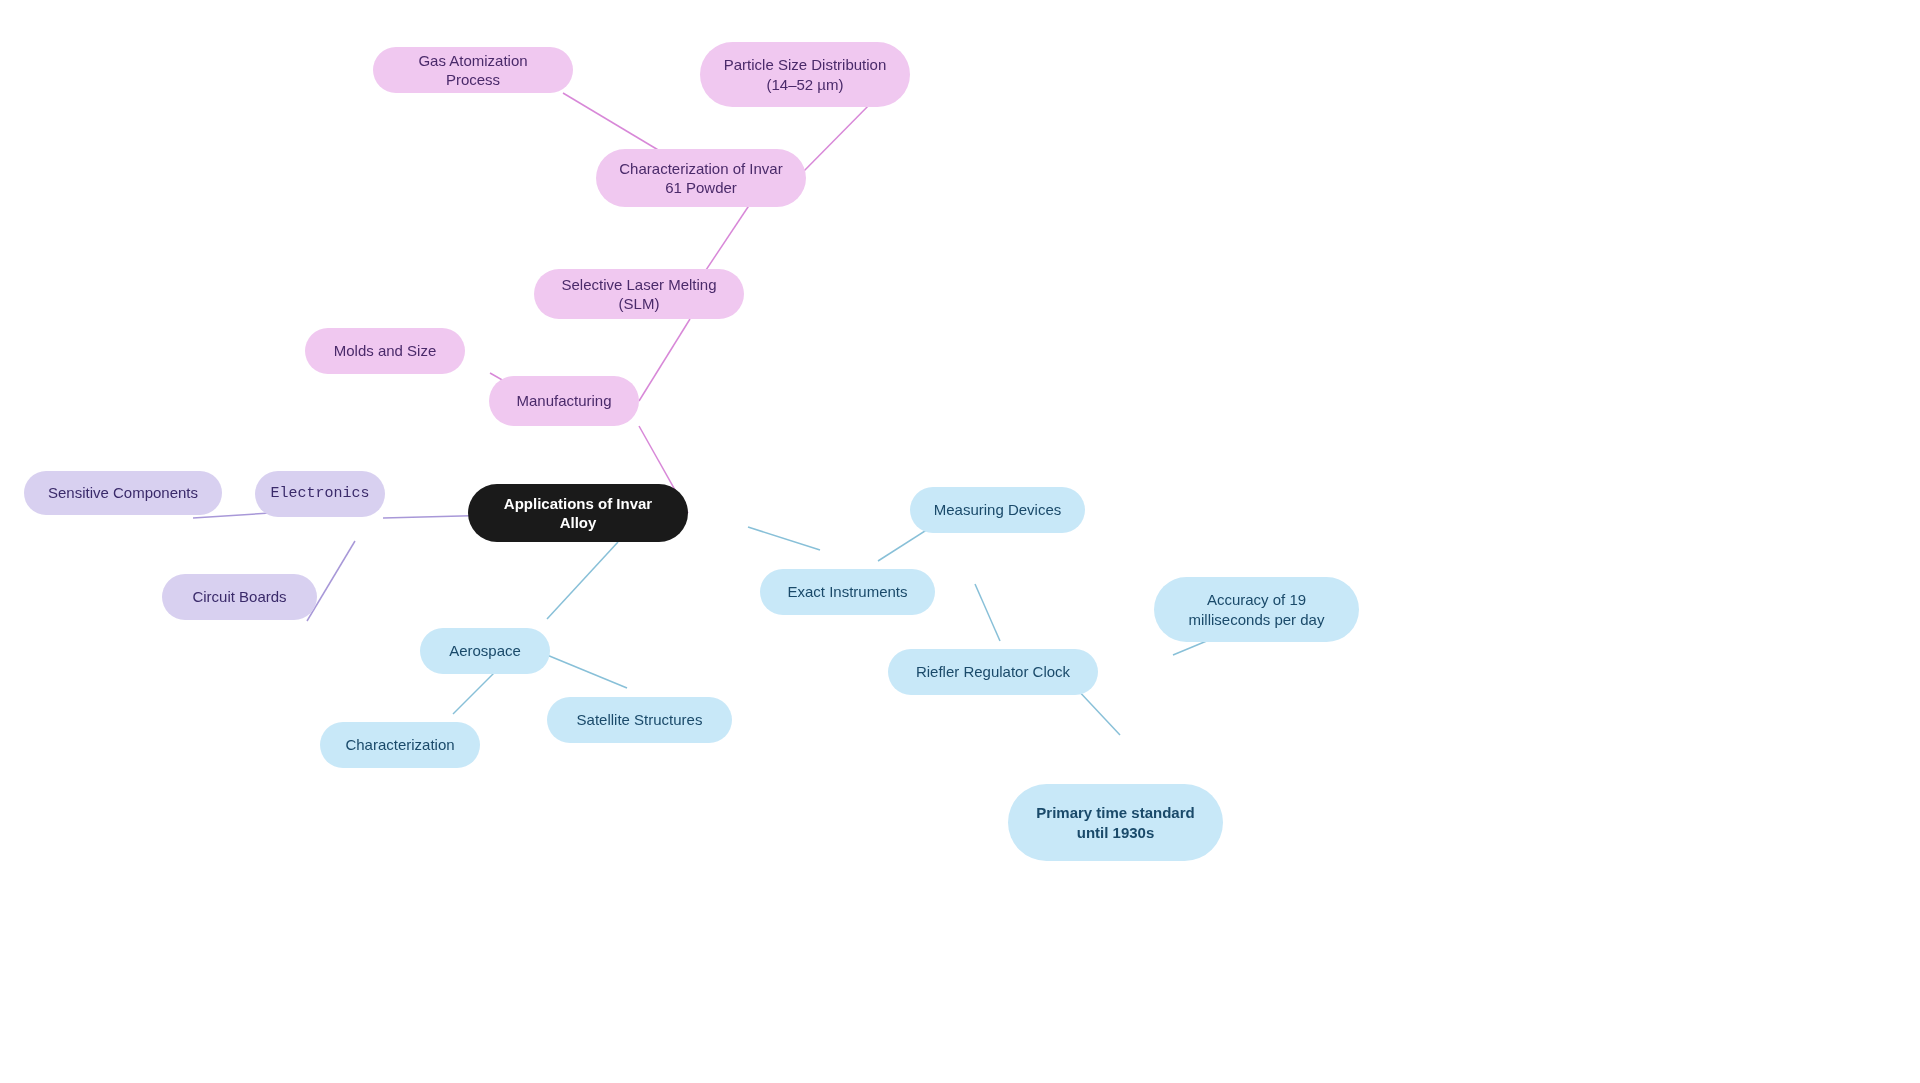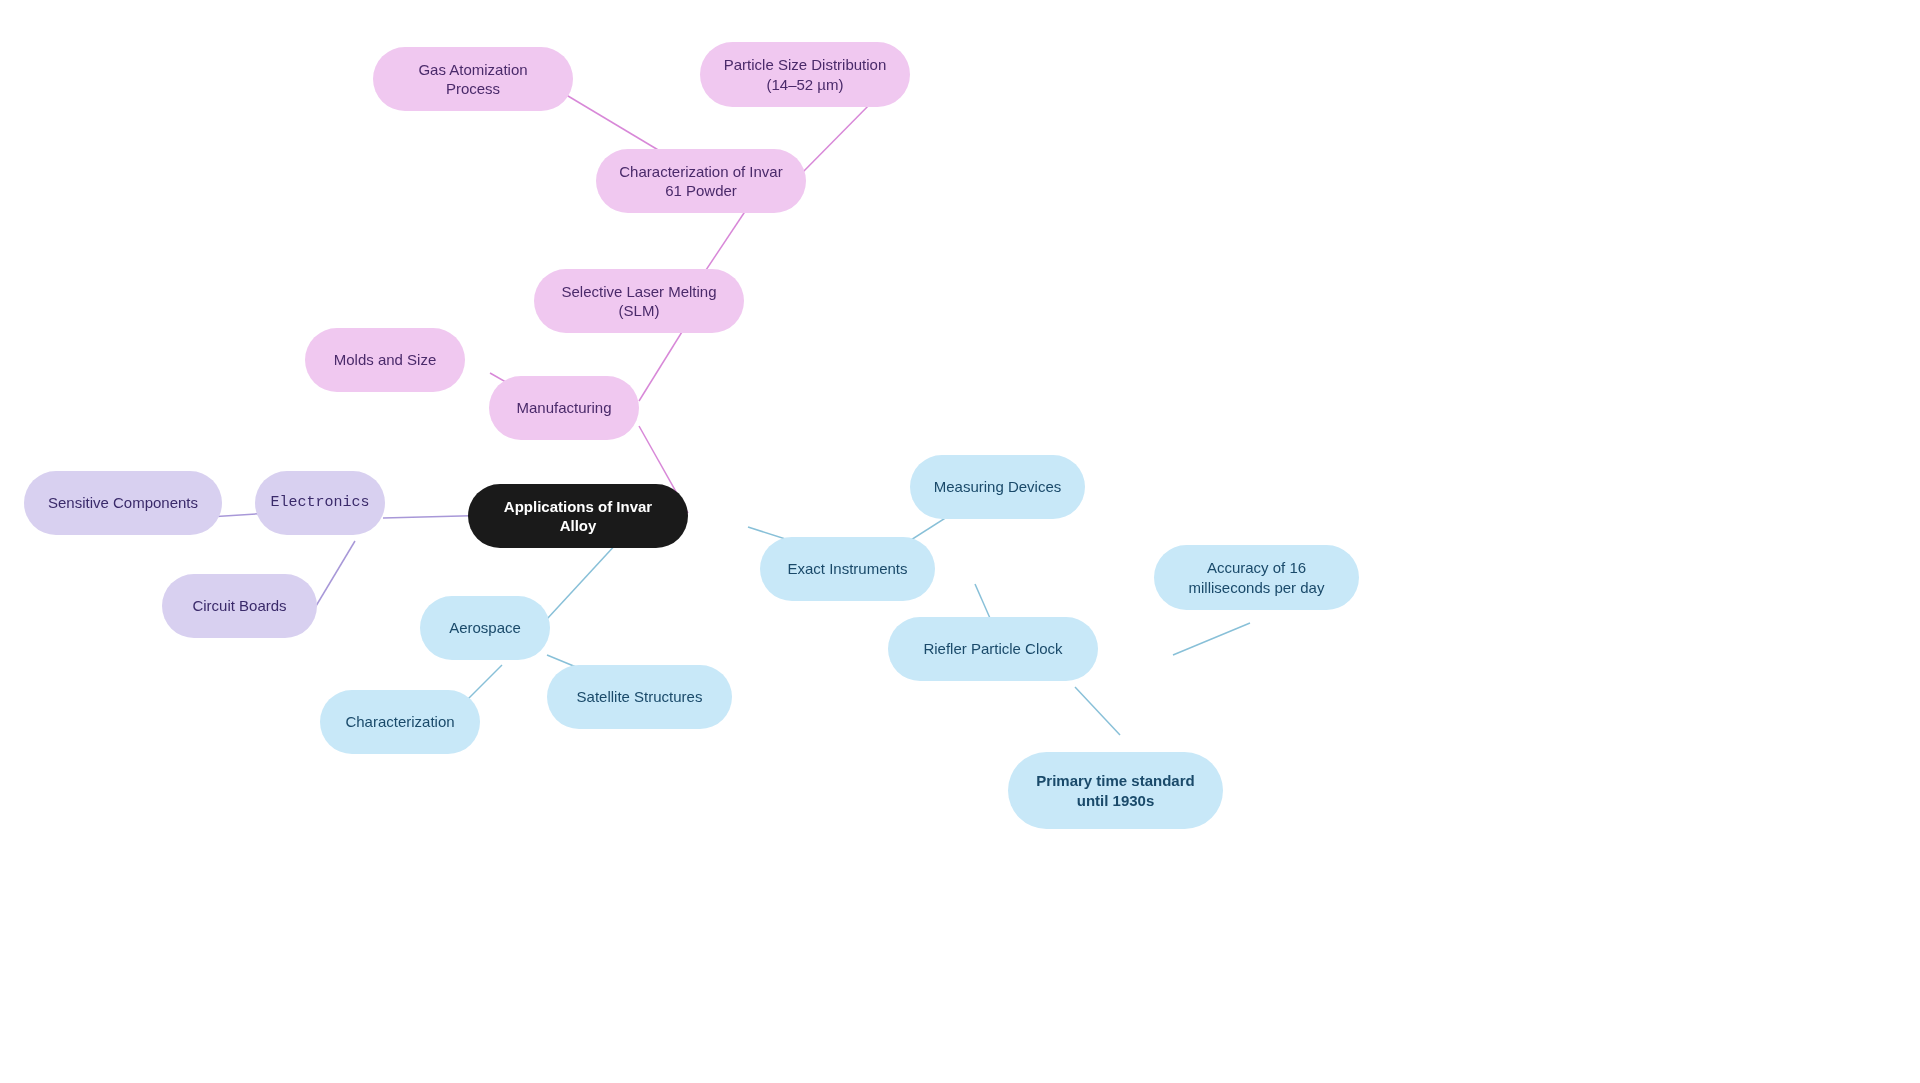--- a/index.html
+++ b/index.html
@@ -20,21 +20,21 @@
       pointer-events: none;
     }
 
     .node {
       position: absolute;
       border-radius: 50px;
       display: flex;
       align-items: center;
       justify-content: center;
       text-align: center;
-      padding: 32px 22px;
+      padding: 14px 22px;
       font-size: 15px;
       font-weight: 500;
       line-height: 1.3;
       cursor: default;
     }
 
     .node-center {
       background: #1a1a1a;
       color: #ffffff;
       font-size: 15px;
@@ -51,20 +51,21 @@
     .node-purple {
       background: #d8d0f0;
       color: #3a2a6a;
       border: none;
     }
 
     .node-blue {
       background: #c8e8f8;
       color: #1a4a6a;
       border: none;
+      margin-top: 32px;
     }
   </style>
 </head>
 <body>
 
 <svg id="connections">
 
   <line x1="688" y1="513" x2="639" y2="426" stroke="#d888d8" stroke-width="1.5"></line>
 
   <line x1="564" y1="415" x2="490" y2="373" stroke="#d888d8" stroke-width="1.5"></line>
@@ -123,17 +124,17 @@
 <div class="node node-blue" style="left: 420px; top: 596px; width: 130px; height: 46px;">Aerospace</div>
 
 <div class="node node-blue" style="left: 320px; top: 690px; width: 160px; height: 46px;">Characterization</div>
 
 <div class="node node-blue" style="left: 547px; top: 665px; width: 185px; height: 46px;">Satellite Structures</div>
 
 <div class="node node-blue" style="left: 760px; top: 537px; width: 175px; height: 46px;">Exact Instruments</div>
 
 <div class="node node-blue" style="left: 910px; top: 455px; width: 175px; height: 46px;">Measuring Devices</div>
 
-<div class="node node-blue" style="left: 888px; top: 617px; width: 210px; height: 46px;">Riefler Particle Clock</div>
+<div class="node node-blue" style="left: 888px; top: 617px; width: 210px; height: 46px;">Riefler Regulator Clock</div>
 
-<div class="node node-blue" style="left: 1154px; top: 545px; width: 205px; height: 65px;">Accuracy of 16 milliseconds per day</div>
+<div class="node node-blue" style="left: 1154px; top: 545px; width: 205px; height: 65px;">Accuracy of 19 milliseconds per day</div>
 
 <div class="node node-blue" style="left: 1008px; top: 752px; width: 215px; height: 77px; font-weight: bold;">Primary time standard until 1930s</div>
 
 </body></html>

